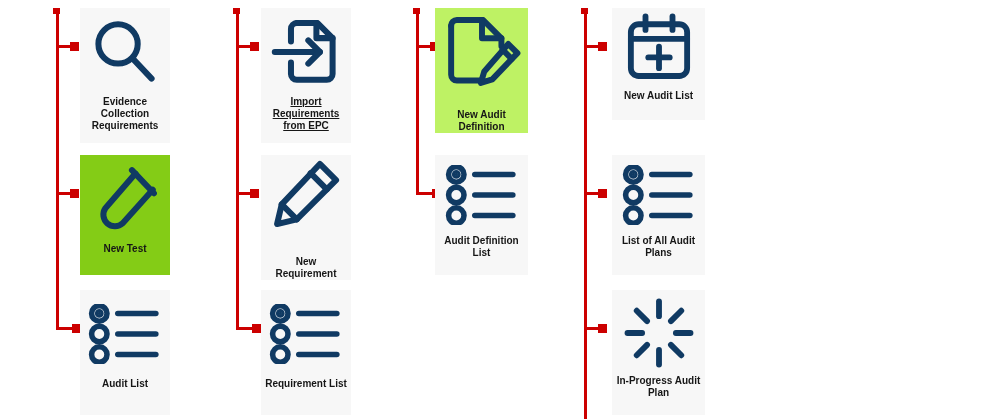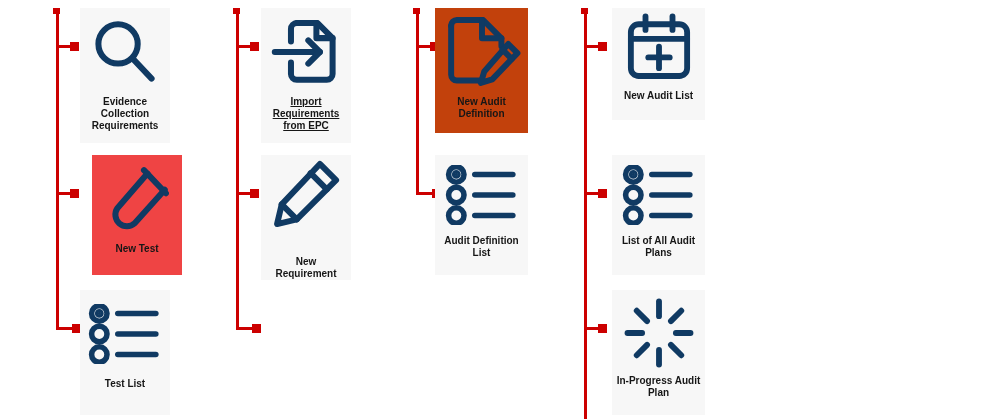--- a/index.html
+++ b/index.html
@@ -91,42 +91,42 @@
       <circle cx="26" cy="25" r="17"></circle>
       <line x1="38.5" y1="37.5" x2="55" y2="55"></line>
     </svg>
       </div>
       <div class="card-label" style="color: rgb(22, 22, 22);">Evidence
 Collection
 Requirements</div>
     </div>
     <div class="tick" style="left: 56px; top: 192px; width: 16px; background: rgb(204, 0, 0);"></div>
     <div class="tick-dot" style="left: 70px; top: 189px; background: rgb(204, 0, 0);"></div>
-    <div class="card" style="left: 92px; top: 155px; width: 90px; height: 120px; background: #ef4444;">
+    <div class="card" style="left: 80px; top: 155px; width: 90px; height: 120px; background: #84cc16;">
       <div class="card-icon" style="height: 88px; width: 100%; color: rgb(16, 58, 99);">
         <svg width="74" height="74" viewBox="0 0 64 64" fill="none" stroke="currentColor" stroke-width="5.2" stroke-linecap="round" stroke-linejoin="round">
       <path d="M41 10 L15 40 a10 10 0 0 0 15 13 L56 24"></path>
       <line x1="38" y1="7" x2="57" y2="27"></line>
     </svg>
       </div>
       <div class="card-label" style="color: rgb(22, 22, 22);">New Test</div>
     </div>
     <div class="card" style="left: 80px; top: 290px; width: 90px; height: 125px; background: rgb(247, 247, 247);">
       <div class="card-icon" style="height: 88px; width: 100%; color: rgb(16, 58, 99);">
         <svg width="74" height="60" viewBox="0 0 72 58" fill="none" stroke="currentColor" stroke-width="5.4" stroke-linecap="round">
       <circle cx="11" cy="9" r="7.5"></circle>
           <circle cx="11" cy="9" r="1.6" fill="currentColor"></circle>
       <circle cx="11" cy="29" r="7.5"></circle>
       <circle cx="11" cy="49" r="7.5"></circle>
       <line x1="29" y1="9" x2="66" y2="9"></line>
       <line x1="29" y1="29" x2="66" y2="29"></line>
       <line x1="29" y1="49" x2="66" y2="49"></line>
     </svg>
       </div>
-      <div class="card-label" style="color: rgb(22, 22, 22);">Test List</div>
+      <div class="card-label" style="color: rgb(22, 22, 22);">Audit List</div>
     </div>
     <div class="rail">
       <div class="rail-line" style="left: 236px; top: 8px; height: 322px; background: rgb(204, 0, 0);"></div>
       <div class="rail-cap" style="left: 233px; top: 8px; background: rgb(204, 0, 0);"></div>
       <div class="rail-elbow" style="left: 236px; top: 327px; width: 18px; background: rgb(204, 0, 0);"></div>
       <div class="rail-elbow-dot" style="left: 252px; top: 324px; background: rgb(204, 0, 0);"></div>
     </div>
     <div class="tick" style="left: 236px; top: 45px; width: 16px; background: rgb(204, 0, 0);"></div>
     <div class="tick-dot" style="left: 250px; top: 42px; background: rgb(204, 0, 0);"></div>
     <div class="card" style="left: 261px; top: 8px; width: 90px; height: 135px; background: rgb(247, 247, 247);">
@@ -149,29 +149,43 @@
       <div class="card-icon" style="height: 88px; width: 100%; color: rgb(16, 58, 99);">
         <svg width="74" height="74" viewBox="0 0 64 64" fill="none" stroke="currentColor" stroke-width="5.2" stroke-linecap="round" stroke-linejoin="round">
       <path d="M44 6 L58 20 L24 54 L7 58 L11 41 Z"></path>
       <line x1="36" y1="14" x2="50" y2="28"></line>
       <path d="M11 41 L24 54"></path>
     </svg>
       </div>
       <div class="card-label" style="color: rgb(22, 22, 22); margin-top: 24px;">New
 Requirement</div>
     </div>
+    <div class="card" style="left: 261px; top: 290px; width: 90px; height: 125px; background: rgb(247, 247, 247);">
+      <div class="card-icon" style="height: 88px; width: 100%; color: rgb(16, 58, 99);">
+        <svg width="74" height="60" viewBox="0 0 72 58" fill="none" stroke="currentColor" stroke-width="5.4" stroke-linecap="round">
+      <circle cx="11" cy="9" r="7.5"></circle>
+          <circle cx="11" cy="9" r="1.6" fill="currentColor"></circle>
+      <circle cx="11" cy="29" r="7.5"></circle>
+      <circle cx="11" cy="49" r="7.5"></circle>
+      <line x1="29" y1="9" x2="66" y2="9"></line>
+      <line x1="29" y1="29" x2="66" y2="29"></line>
+      <line x1="29" y1="49" x2="66" y2="49"></line>
+    </svg>
+      </div>
+      <div class="card-label" style="color: rgb(22, 22, 22);">Requirement List</div>
+    </div>
     <div class="rail">
       <div class="rail-line" style="left: 416px; top: 8px; height: 187px; background: rgb(204, 0, 0);"></div>
       <div class="rail-cap" style="left: 413px; top: 8px; background: rgb(204, 0, 0);"></div>
       <div class="rail-elbow" style="left: 416px; top: 192px; width: 18px; background: rgb(204, 0, 0);"></div>
       <div class="rail-elbow-dot" style="left: 432px; top: 189px; background: rgb(204, 0, 0);"></div>
     </div>
     <div class="tick" style="left: 416px; top: 45px; width: 16px; background: rgb(204, 0, 0);"></div>
     <div class="tick-dot" style="left: 430px; top: 42px; background: rgb(204, 0, 0);"></div>
-    <div class="card" style="left: 435px; top: 8px; width: 93px; height: 125px; background: #c2410c;">
+    <div class="card" style="left: 435px; top: 8px; width: 93px; height: 125px; background: #bef264; justify-content: space-between;">
       <div class="card-icon" style="height: 88px; width: 100%; color: rgb(16, 58, 99);">
         <svg width="80" height="78" viewBox="0 0 70 66" fill="none" stroke="currentColor" stroke-width="5.2" stroke-linecap="round" stroke-linejoin="round">
       <path d="M8 10 a5 5 0 0 1 5 -5 H36 L52 21 V28"></path>
       <path d="M8 10 V53 a5 5 0 0 0 5 5 H34"></path>
       <path d="M35 5 V21 H52"></path>
       <path d="M58 26 L66 34 L44 57 L34 60 L37 50 Z"></path>
       <line x1="53" y1="31" x2="61" y2="39"></line>
     </svg>
       </div>
       <div class="card-label" style="color: rgb(22, 22, 22);">New Audit

